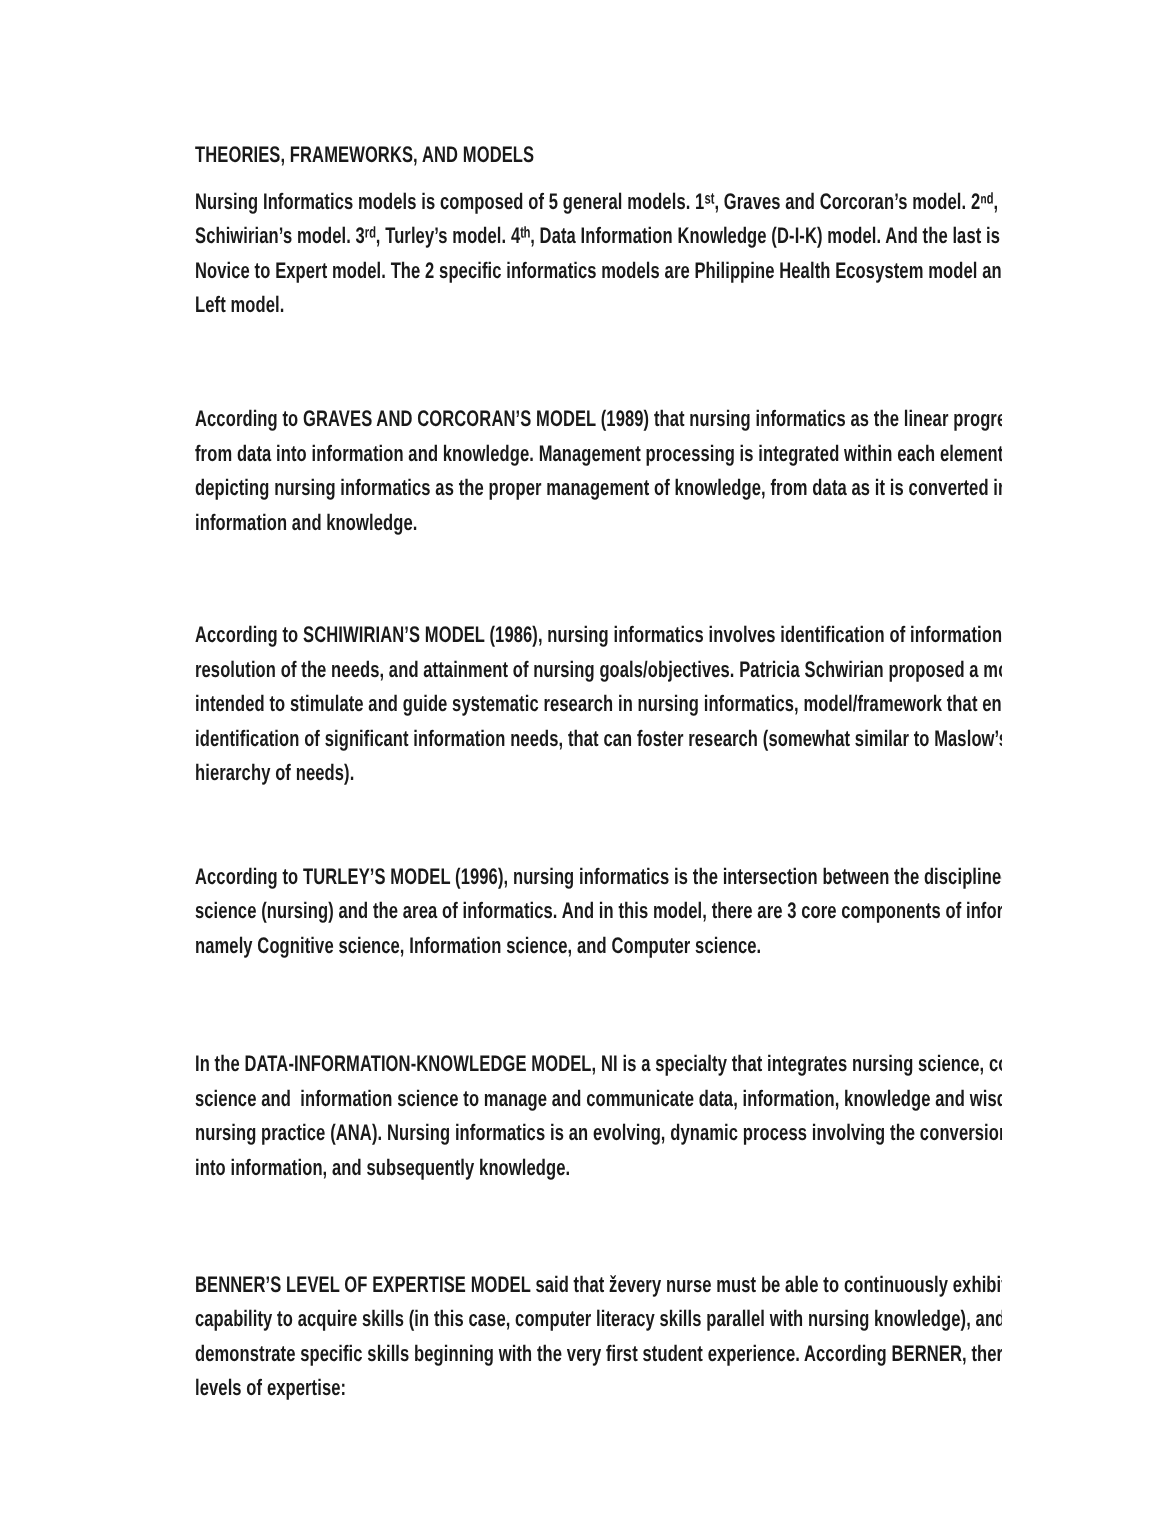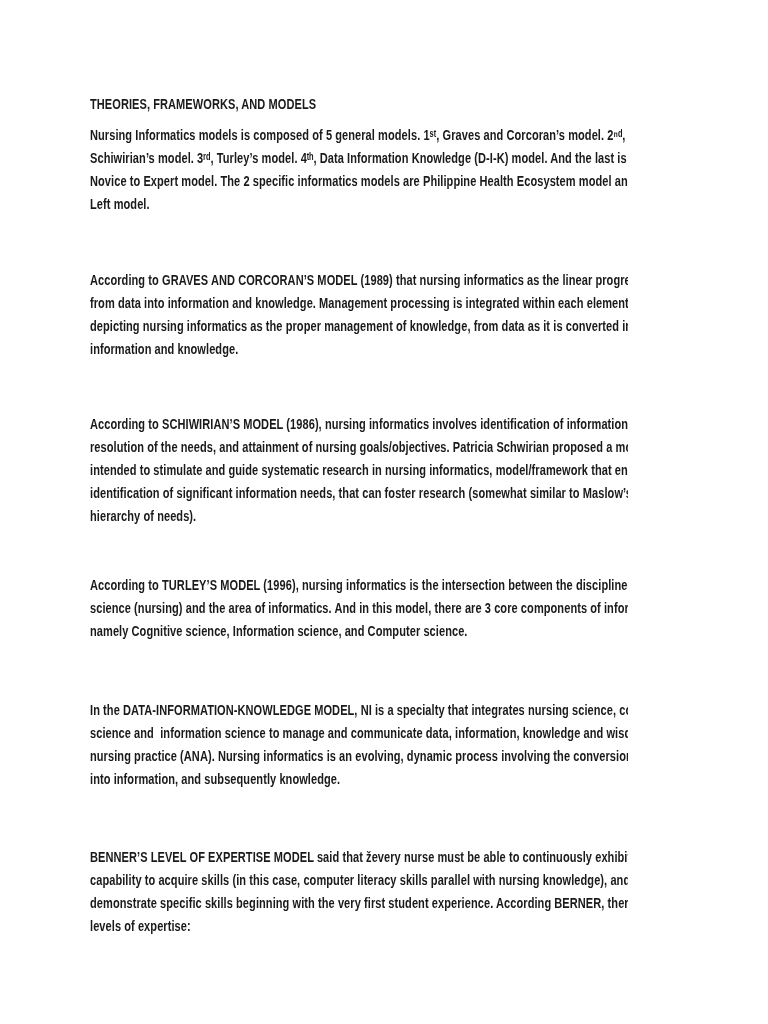--- a/index.html
+++ b/index.html
@@ -13,20 +13,21 @@
   }
   .page {
     position: relative;
     width: 628px;
     height: 1024px;
     background: #ffffff;
     overflow: hidden;
     font-family: "Liberation Sans", sans-serif;
     font-weight: 700;
     color: #1a1a1a;
+    margin-left: 40px;
   }
   .column {
     position: absolute;
     left: 90px;
     top: 0;
     width: 800px;
     height: 1024px;
     transform: scaleX(0.735);
     transform-origin: top left;
   }

